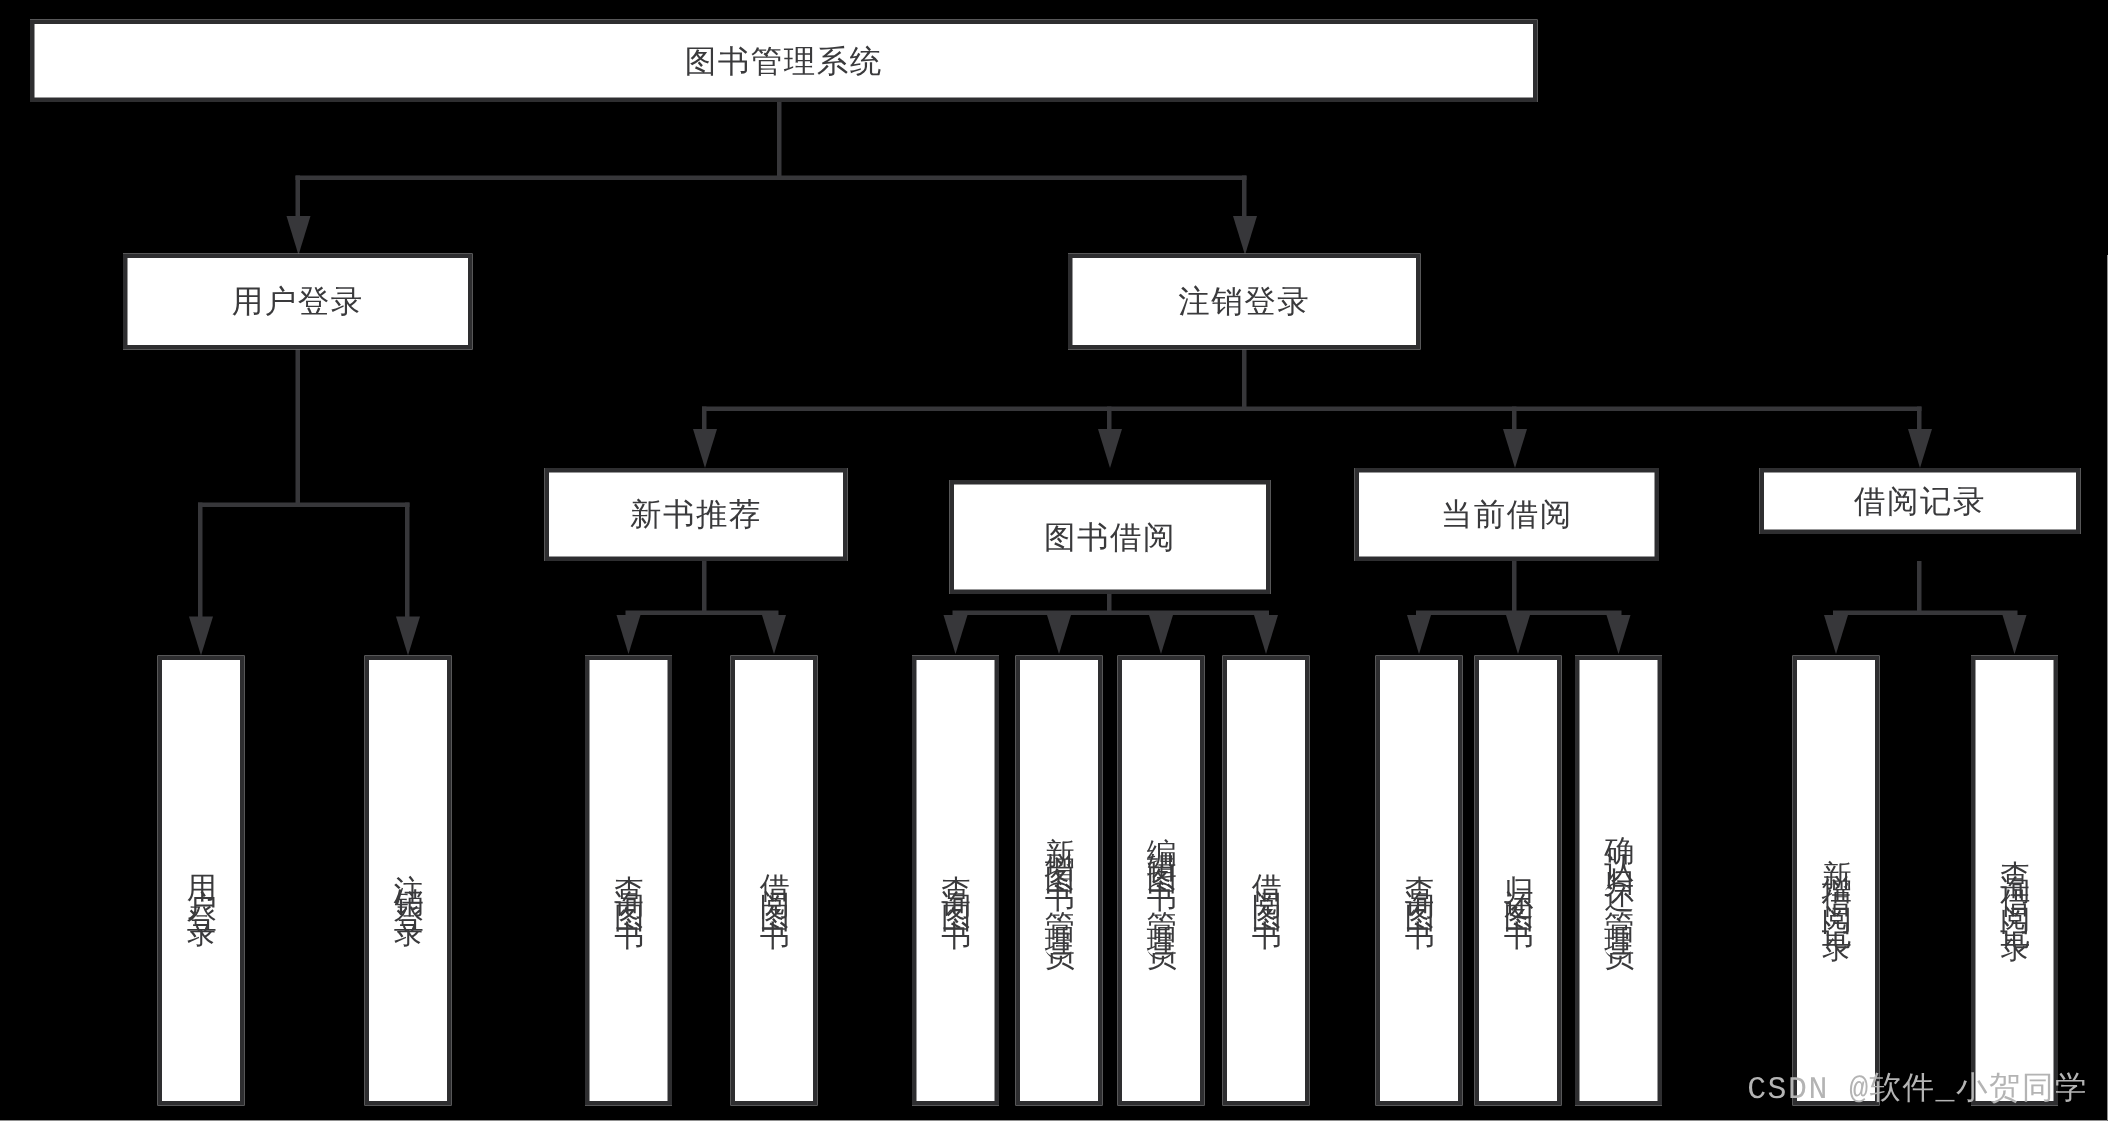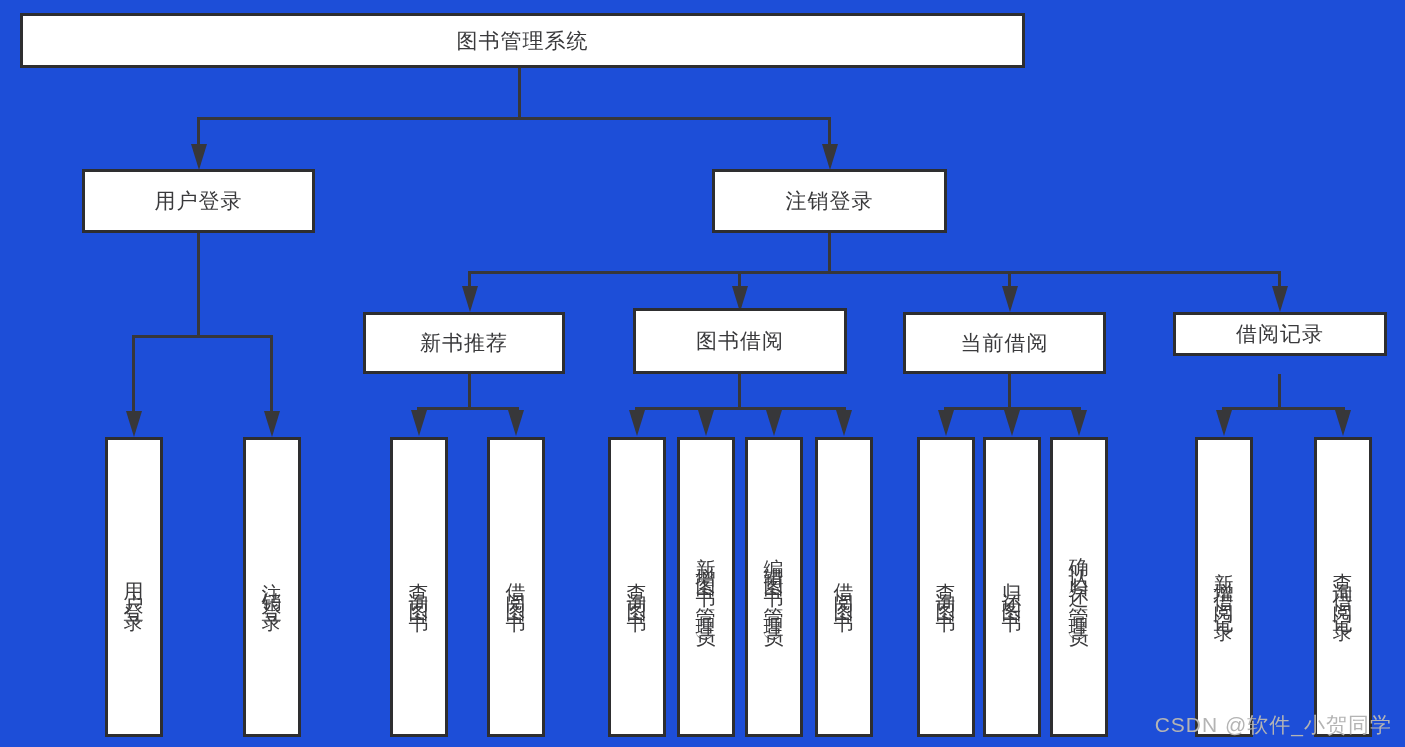--- a/index.html
+++ b/index.html
@@ -1,19 +1,19 @@
 <!DOCTYPE html>
 <html><head>
 <meta charset="utf-8">
 <style>
   html,body{margin:0;padding:0;background:#ffffff;}
   #stage{
     position:relative;
     width:1405px;height:747px;
-    background:#1d4ed8;
+    background:#000000;
     font-family:"Liberation Sans", sans-serif;
     overflow:hidden;
   }
   
   .box{
     position:absolute;
     background:#ffffff;
     border:3px solid #2e2e30;
     box-sizing:border-box;
     display:flex;align-items:center;justify-content:center;
@@ -51,20 +51,21 @@
     z-index:1;
   }
   .watermark{
     position:absolute;
     top:711px;right:13px;
     font-size:21px;
     color:#b4b4b4;
     letter-spacing:1px;
     z-index:5;
     white-space:nowrap;
+    font-family:Liberation Mono, monospace;
   }
 </style>
 </head>
 <body>
 
 <div id="stage">
 
   <div class="v" style="left:518px;top:68px;height:52px"></div>
 
   <div class="h" style="left:197px;top:117px;width:634px"></div>
@@ -121,21 +122,21 @@
   <div class="box" style="left:82px;top:169px;width:233px;height:64px">
     <span class="lbl">用户登录</span>
   </div>
   <div class="box" style="left:712px;top:169px;width:235px;height:64px">
     <span class="lbl">注销登录</span>
   </div>
 
   <div class="box" style="left:363px;top:312px;width:202px;height:62px">
     <span class="lbl">新书推荐</span>
   </div>
-  <div class="box" style="left:633px;top:308px;width:214px;height:66px">
+  <div class="box" style="left:633px;top:320px;width:214px;height:76px">
     <span class="lbl">图书借阅</span>
   </div>
   <div class="box" style="left:903px;top:312px;width:203px;height:62px">
     <span class="lbl">当前借阅</span>
   </div>
   <div class="box" style="left:1173px;top:312px;width:214px;height:44px">
     <span class="lbl">借阅记录</span>
   </div>
 
   <div class="vbox" style="left:105px;top:437px;width:58px;height:300px">

